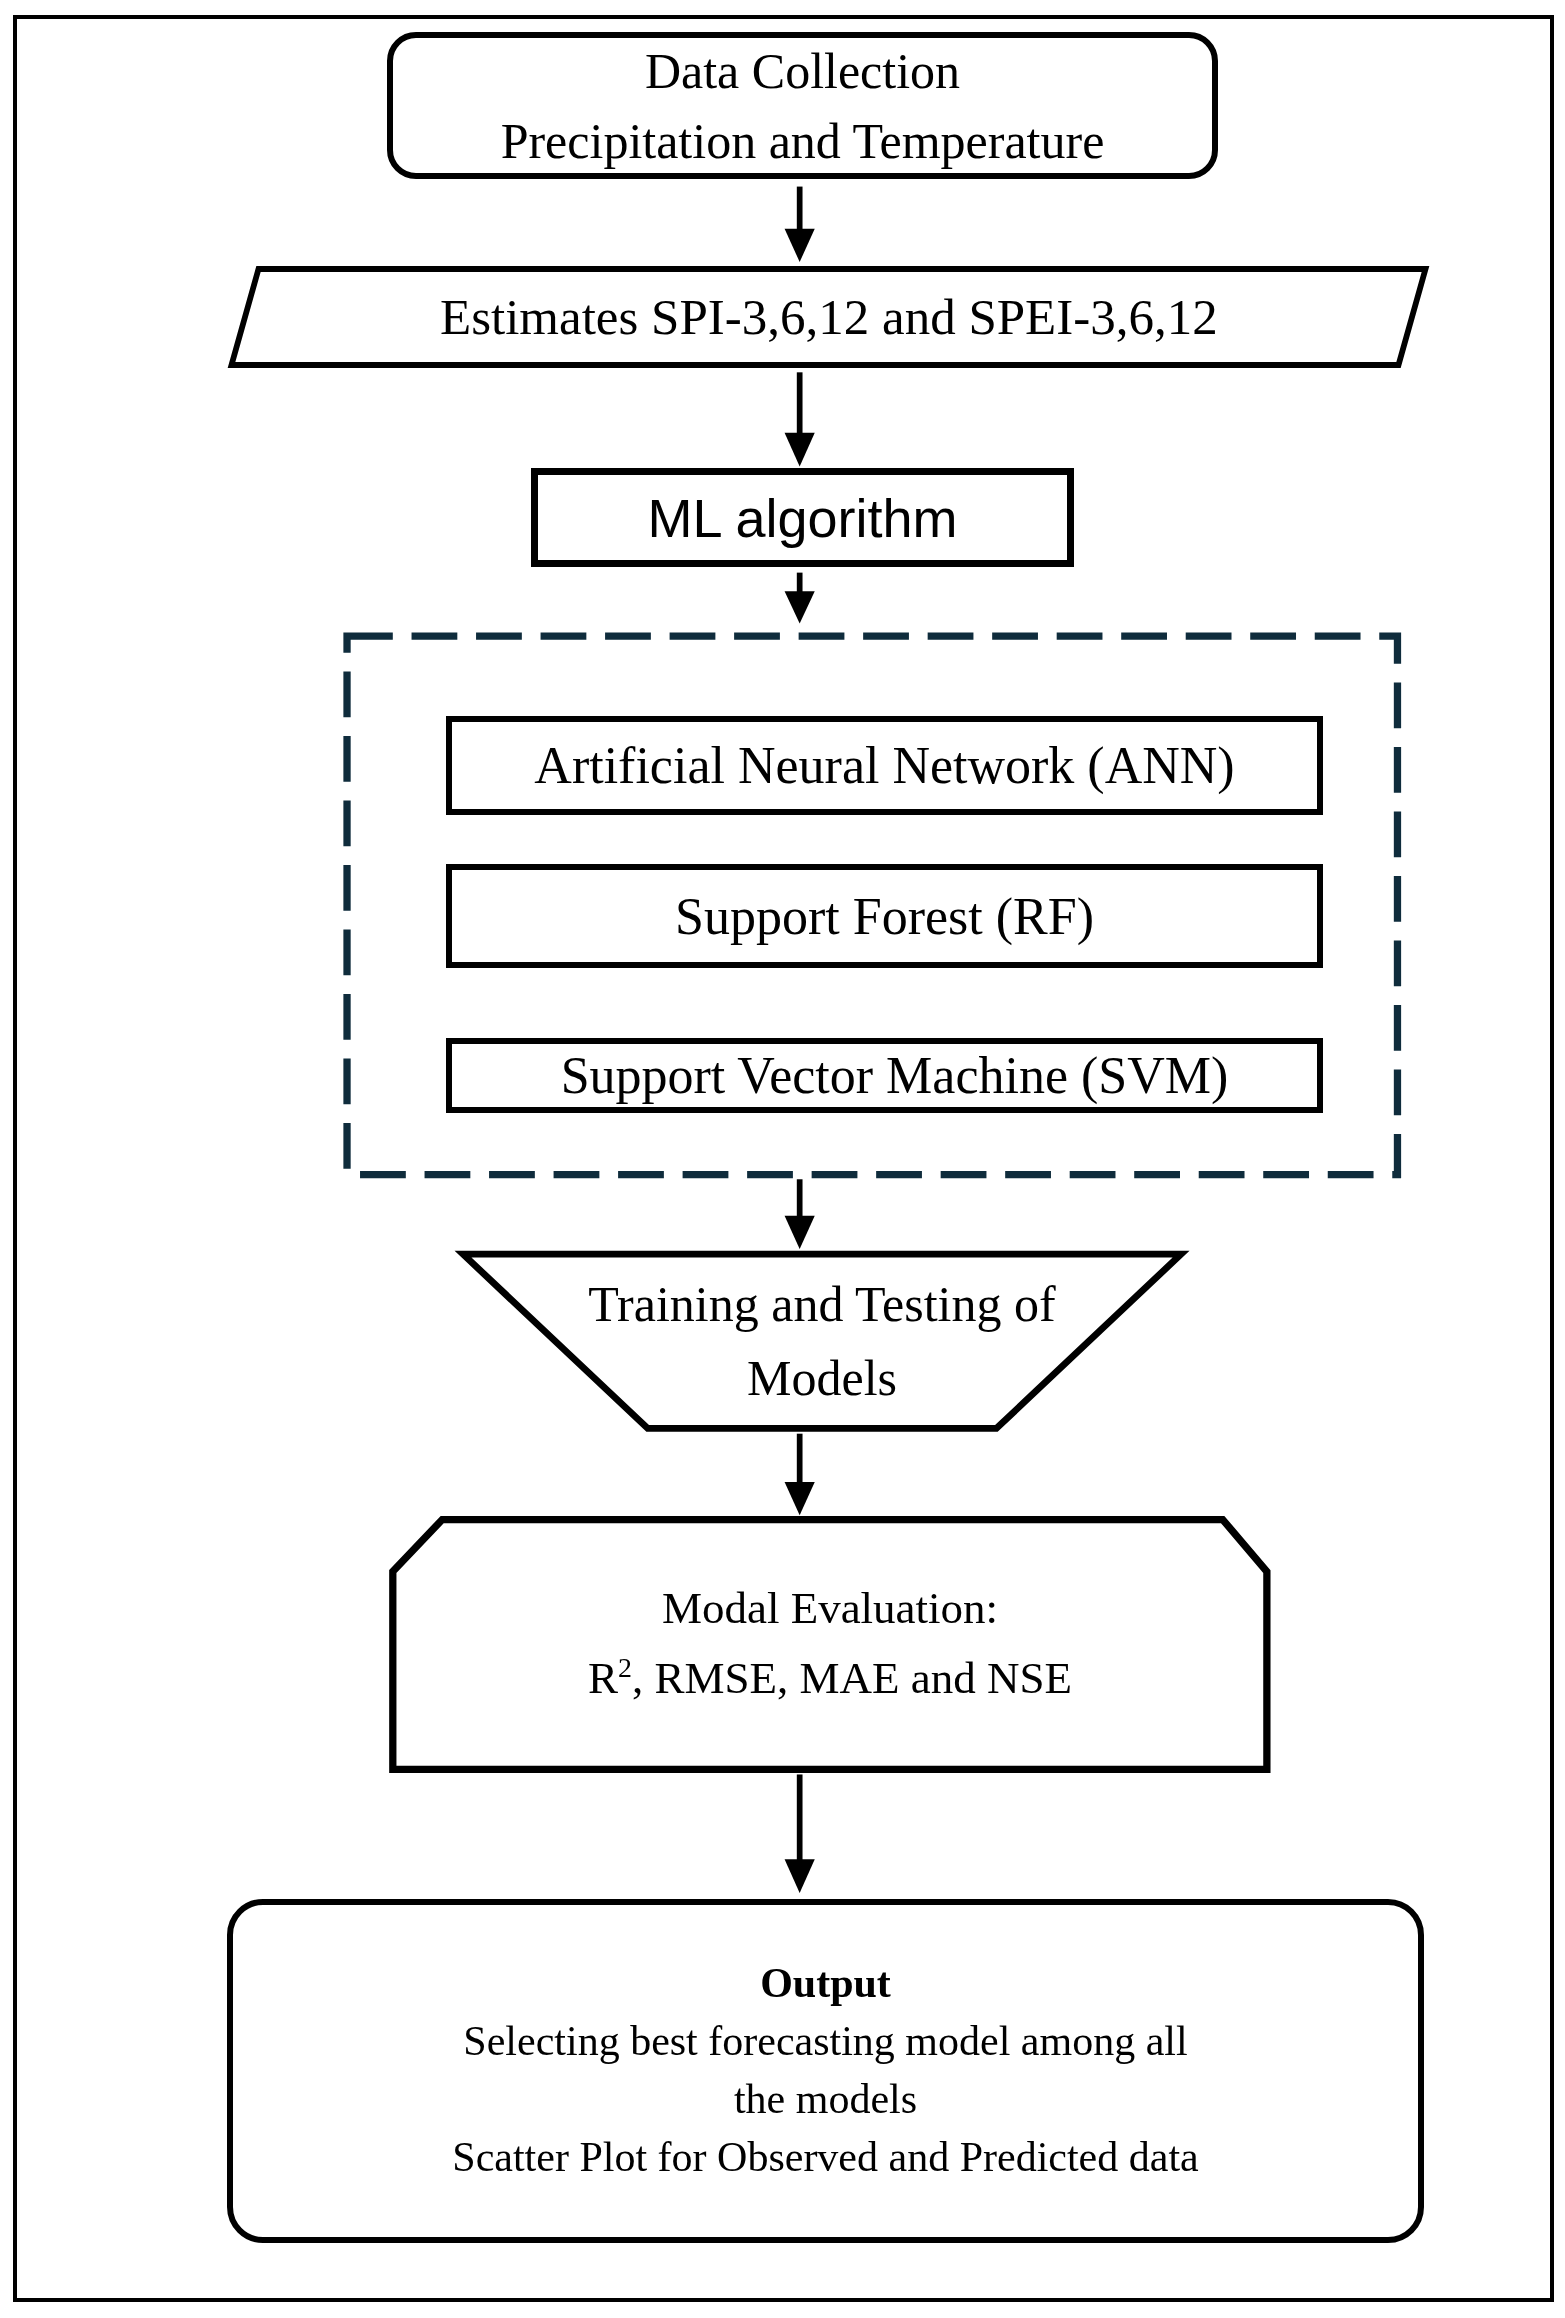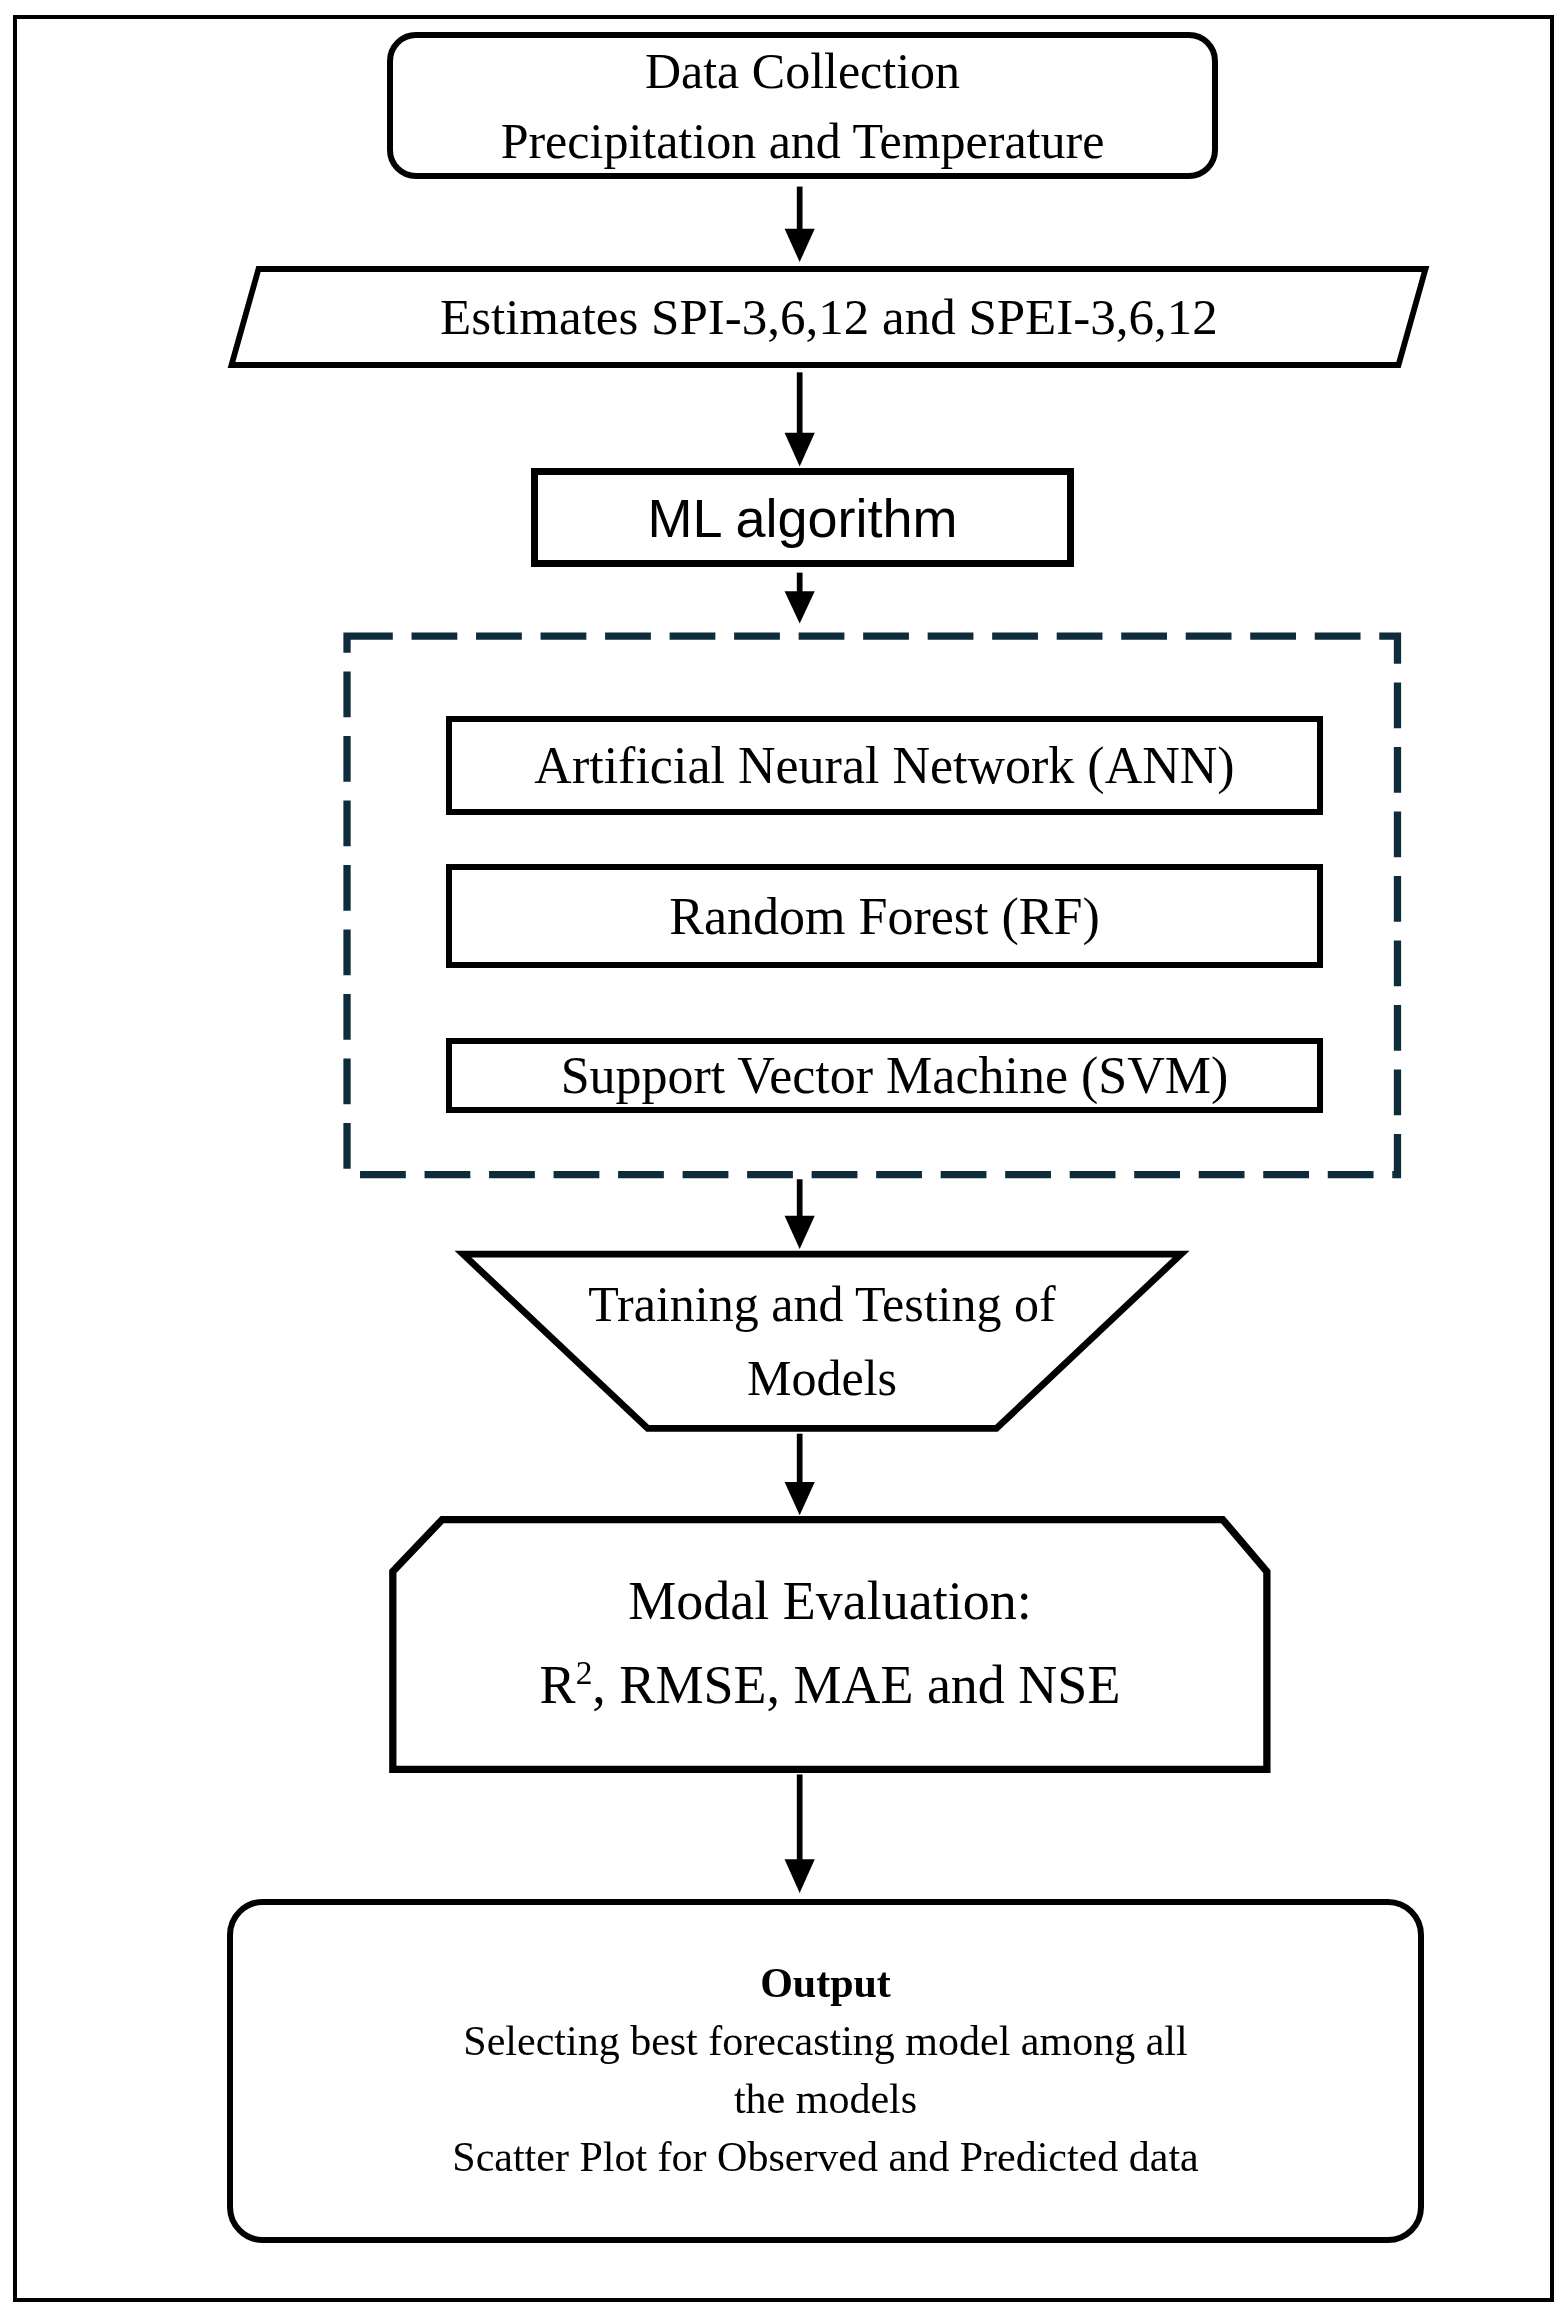--- a/index.html
+++ b/index.html
@@ -17,21 +17,21 @@
   .parallelogram .inner{transform:skewX(15.7deg);}
   .ml-box{left:531px;top:468px;width:543px;height:99px;border:7.3px solid #000;
           font-family:"Liberation Sans","DejaVu Sans",sans-serif;font-size:54px;}
   .algo-box{left:446px;width:877px;border:6.8px solid #000;font-size:52px;}
   .ann-box{top:696px;height:99px;margin-top:20px;}
   .rf-box{top:864px;height:104px;}
   .svm-box{top:1038px;height:75px;padding-left:20px;}
   .trap-label{left:463px;top:1254px;width:718px;height:174px;background:transparent;
               font-size:50px;line-height:1.48;}
   .eval-label{left:393px;top:1519px;width:874px;height:250px;background:transparent;
-              font-size:54px;line-height:1.55;}
+              font-size:45px;line-height:1.55;}
   .eval-label sup{font-size:0.62em;line-height:0;}
   .out-box{left:227px;top:1899px;width:1197px;height:344px;border:6.8px solid #000;border-radius:36px;
            font-size:42px;line-height:1.38;}
   .bold{font-weight:bold;}
   .shape-label{background:transparent;text-align:center;}
 </style>
 </head>
 <body>
 
 <div class="abs frame"></div>
@@ -86,21 +86,21 @@
 
 <div class="abs node ml-box">
   <div>ML algorithm</div>
 </div>
 
 <div class="abs node algo-box ann-box">
   <div>Artificial Neural Network (ANN)</div>
 </div>
 
 <div class="abs node algo-box rf-box">
-  <div>Random Forest (RF)</div>
+  <div>Support Forest (RF)</div>
 </div>
 
 <div class="abs node algo-box svm-box">
   <div>Support Vector Machine (SVM)</div>
 </div>
 
 <div class="abs node trap-label shape-label">
   <div>Training and Testing of</div>
   <div>Models</div>
 </div>

